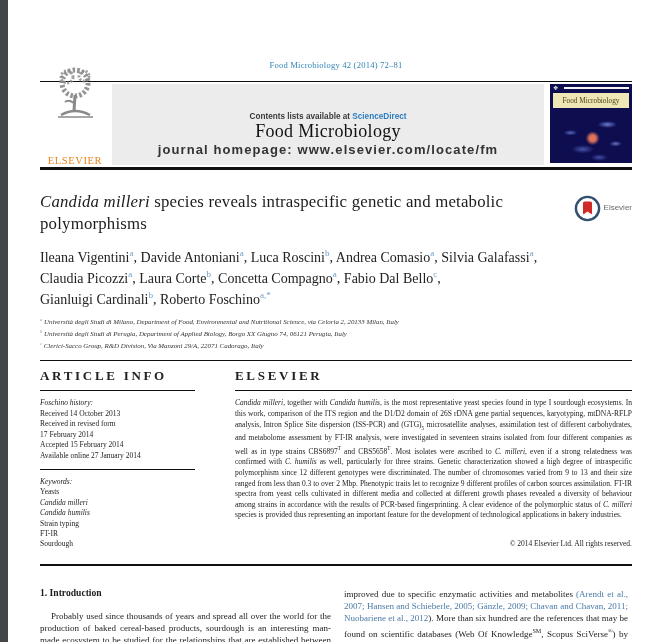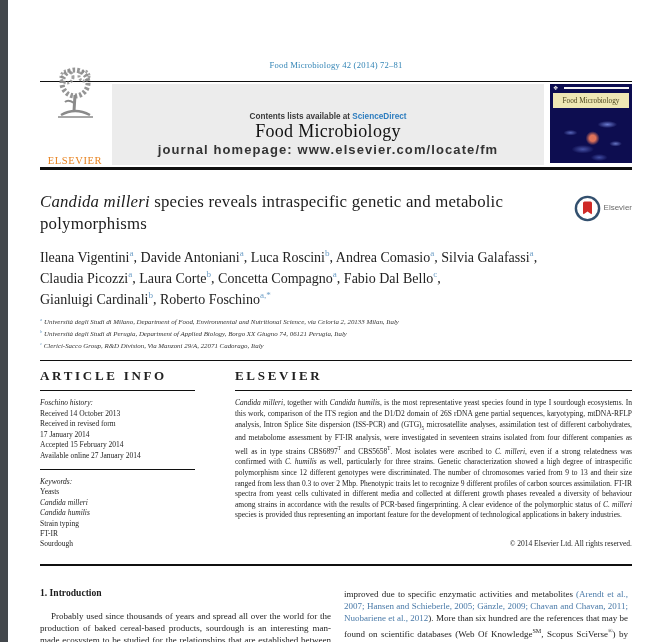--- a/index.html
+++ b/index.html
@@ -149,21 +149,21 @@
       </div>
 
     <div class="meta-grid">
       <div class="col-info">
         <div class="sec-head">ARTICLE INFO</div>
         <div class="hist-label">Foschino history:</div>
         <div>
 
         <div class="hist-line">Received 14 October 2013</div>
             <div class="hist-line">Received in revised form</div>
-            <div class="hist-line">17 January 2014</div>
+            <div class="hist-line">17 February 2014</div>
             <div class="hist-line">Accepted 15 February 2014</div>
             <div class="hist-line">Available online 27 January 2014</div>
           </div>
         <hr class="mid-rule">
         <div class="kw-label">Keywords:</div>
         <div>
 
         <div class="kw-line seg">Yeasts</div>
             <div class="kw-line seg i">Candida milleri</div>
             <div class="kw-line seg i">Candida humilis</div>

